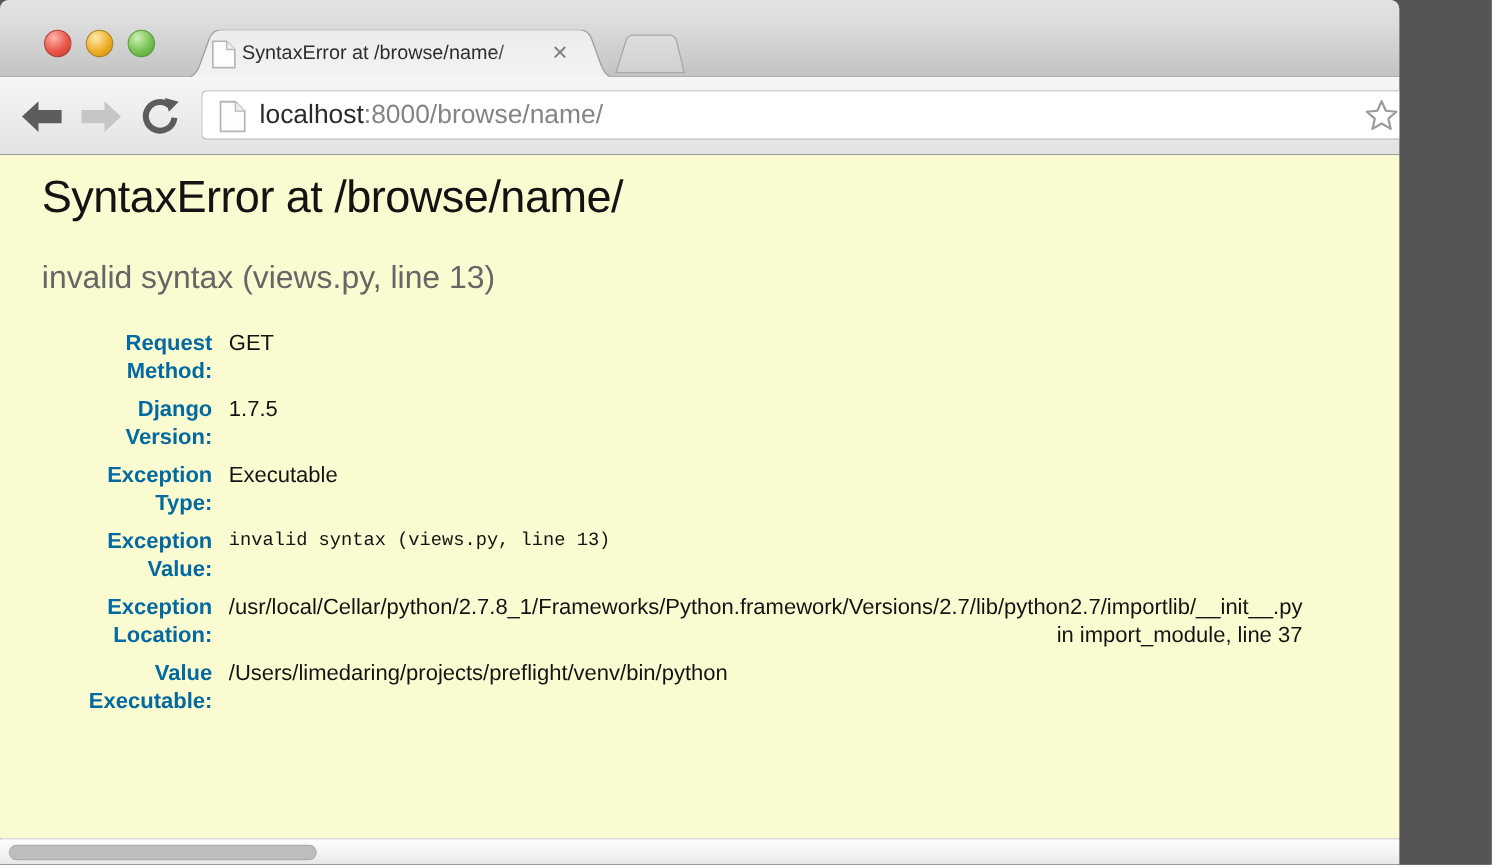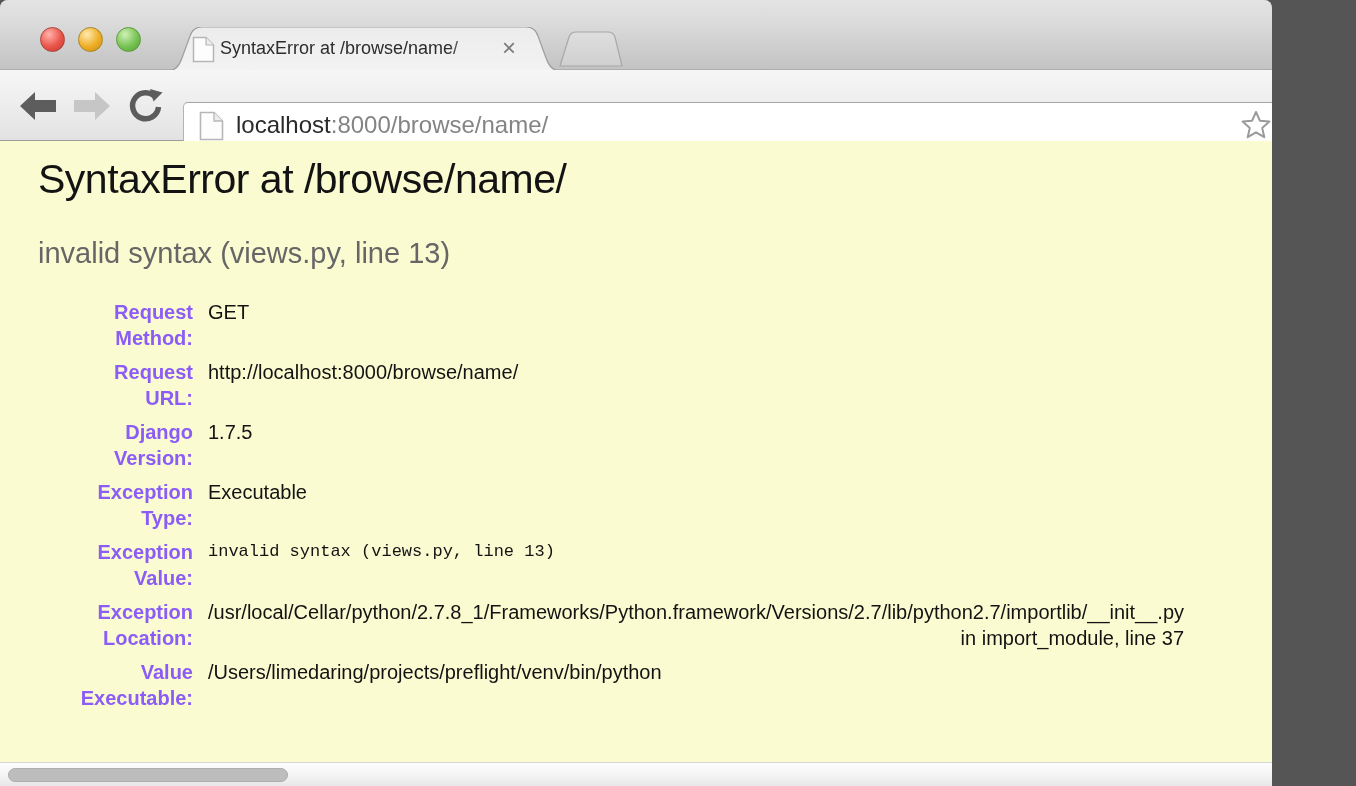--- a/index.html
+++ b/index.html
@@ -37,21 +37,21 @@
   .toolbar {
     position:absolute; left:0; top:70px; width:1356px; height:71px;
     background:linear-gradient(#f6f6f6,#e9e9e9 70%,#e2e2e2);
     border-bottom:1px solid #9d9d9d;
   }
   .nav-btn { position:absolute; top:20px; width:38px; height:32px; }
   .btn-back { left:19px; }
   .btn-fwd  { left:73px; }
   .btn-reload { left:127px; top:18px; width:36px; height:36px; }
   .urlbar {
-    position:absolute; left:183px; top:32px; width:1102px; height:45px;
+    position:absolute; left:183px; top:12px; width:1102px; height:45px;
     background:#fff; border:1px solid #b3b3b3; border-top-color:#a5a5a5;
     border-radius:5px;
   }
   .urlbar .doc-icon { position:absolute; left:15px; top:8px; }
   .url-text { position:absolute; left:52px; top:8px; font-size:24px; white-space:nowrap; }
   .url-domain { color:#2a2a2a; }
   .url-path { color:#848484; }
   .star-btn { position:absolute; right:12px; top:6px; width:32px; height:32px; }
   .menu-btn { position:absolute; left:1302px; top:24px; width:36px; height:24px;
               display:flex; flex-direction:column; justify-content:space-between; }
@@ -60,21 +60,21 @@
   .content-row { position:absolute; left:0; top:141px; width:1356px; height:621px; display:flex; }
   .page {
     width:1322px; height:621px; overflow:hidden;
     background:#fbfbd1; padding:14px 0 0 38px;
   }
   .page h1 { margin:0 0 33px 0; font-size:41px; line-height:48px; font-weight:normal; color:#131313; letter-spacing:-0.5px; }
   .page h2 { margin:0 0 29px 0; font-size:29px; line-height:34px; font-weight:normal; color:#666666; }
   .meta-row { display:flex; margin-bottom:8px; min-height:52px; }
   .meta-label {
     width:130px; margin-left:25px; text-align:right; flex:0 0 auto;
-    font-size:20px; line-height:26px; font-weight:bold; color:#8b5cf6;
+    font-size:20px; line-height:26px; font-weight:bold; color:#0369a1;
   }
   .meta-value { padding-left:15px; font-size:20px; line-height:26px; color:#131313;text-align:right; }
   .meta-value .line1 { white-space:nowrap; }
   .row-mono .meta-value { font-family:"Liberation Mono","DejaVu Sans Mono",monospace; font-size:17px; line-height:26px; }
   
   .vscroll {
     width:34px; height:621px;
     background:linear-gradient(to right,#e9e9e9,#f9f9f9 45%,#ffffff 75%,#f4f4f4);
     border-left:1px solid #cccccc;
     position:relative;
@@ -171,26 +171,20 @@
       <h1>SyntaxError at /browse/name/</h1>
       <h2>invalid syntax (views.py, line 13)</h2>
 
       <div class="meta-row">
         <div class="meta-label">Request Method:</div>
         <div class="meta-value">
             <div class="line1">GET</div>
           </div>
       </div>
       <div class="meta-row">
-        <div class="meta-label">Request URL:</div>
-        <div class="meta-value">
-            <div class="line1">http://localhost:8000/browse/name/</div>
-          </div>
-      </div>
-      <div class="meta-row">
         <div class="meta-label">Django Version:</div>
         <div class="meta-value">
             <div class="line1">1.7.5</div>
           </div>
       </div>
       <div class="meta-row">
         <div class="meta-label">Exception Type:</div>
         <div class="meta-value">
             <div class="line1">Executable</div>
           </div>

